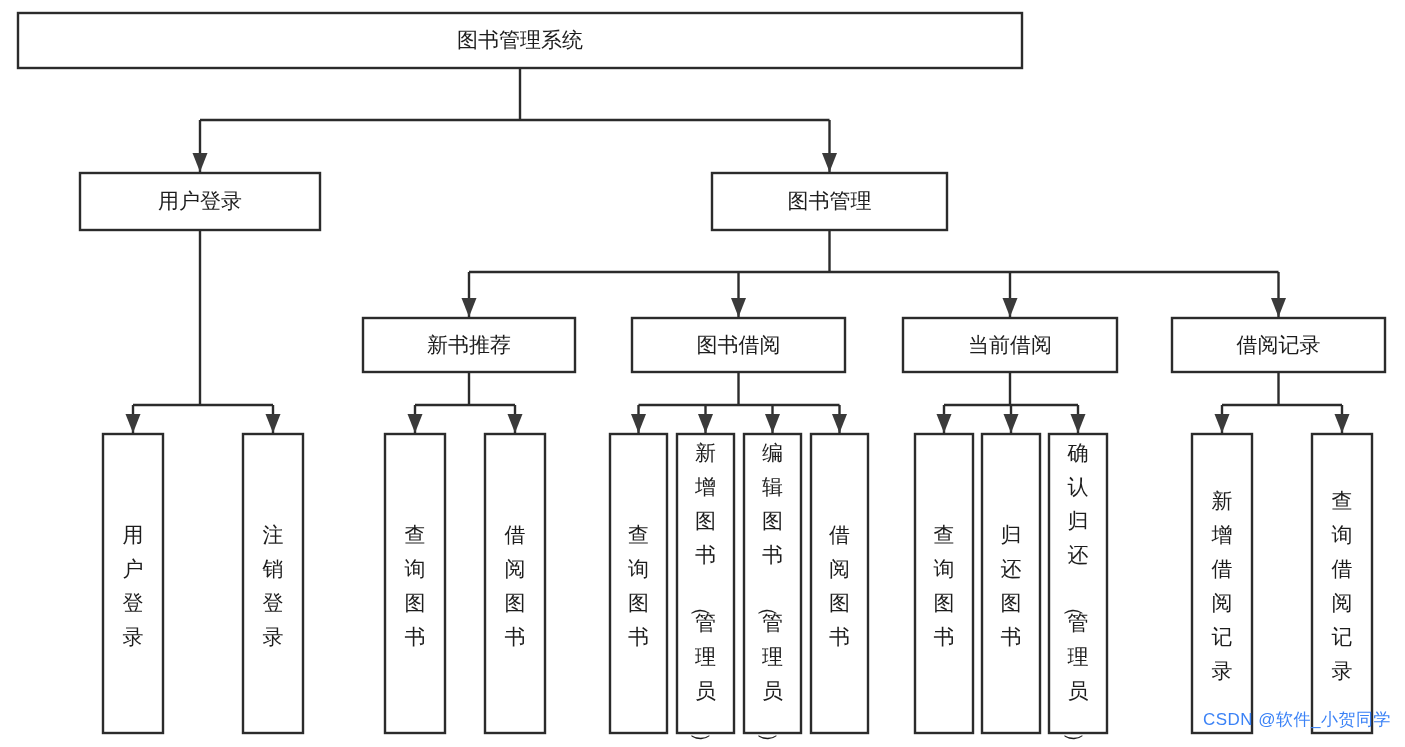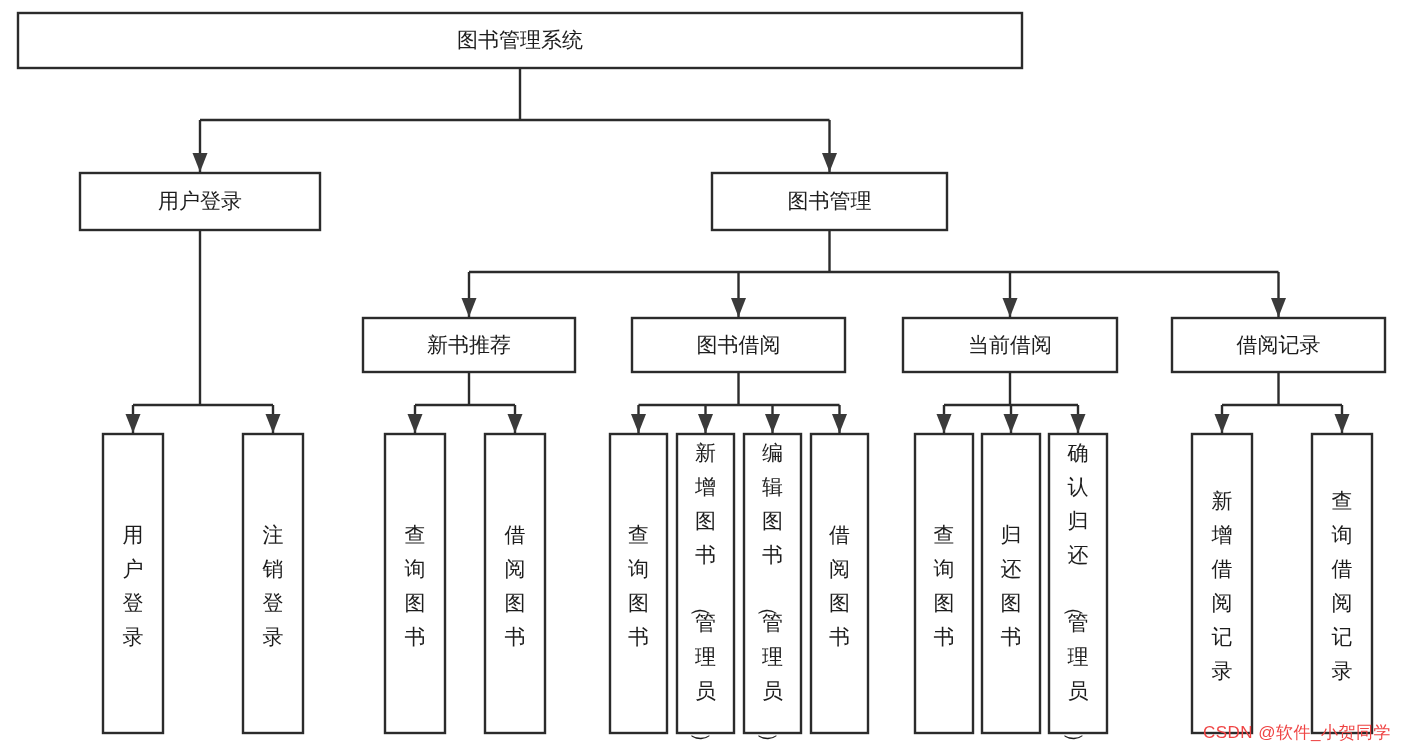--- a/index.html
+++ b/index.html
@@ -50,24 +50,24 @@
   }
   .node-label-vertical {
     fill: #1d1d1d;
     font-family: "Liberation Sans", "DejaVu Sans", sans-serif;
     font-size: 21px;
     text-anchor: middle;
   }
   .watermark-text {
     position: absolute;
     right: 14px;
-    bottom: 3px;
+    bottom: 16px;
     font-family: "Liberation Sans", "DejaVu Sans", sans-serif;
     font-size: 17px;
-    color: #ef4444;
+    color: #3b82f6;
     white-space: nowrap;
     letter-spacing: 0.5px;
     pointer-events: none;
     margin-left: 22px;
   }
 </style>
 </head>
 <body>
 
 <div id="diagram-root">

